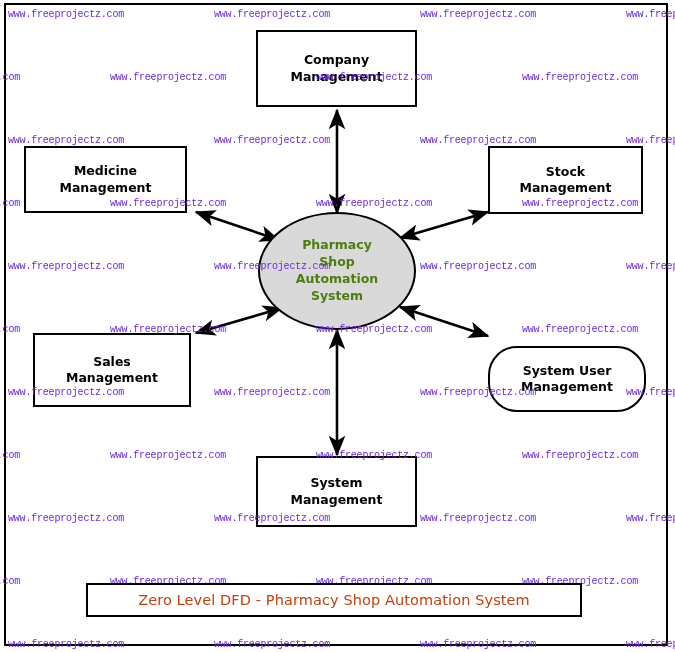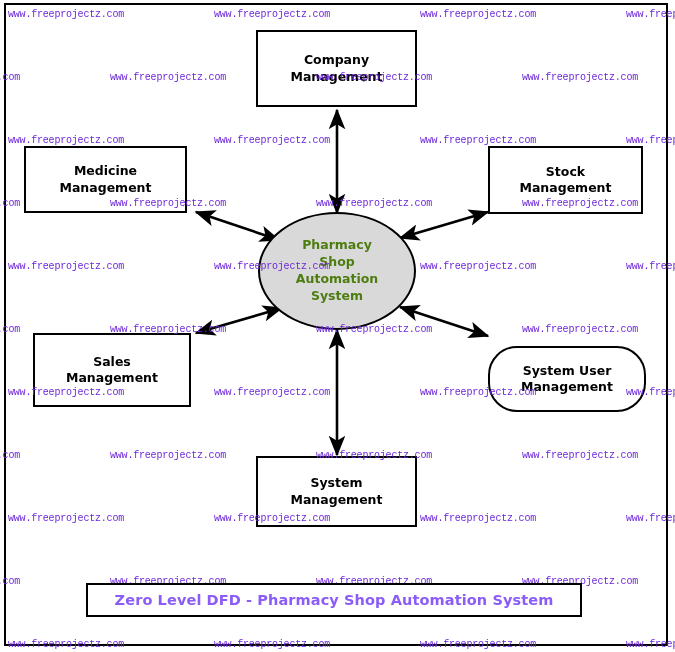--- a/index.html
+++ b/index.html
@@ -102,22 +102,22 @@
     background: #ffffff;
     border: 2px solid #000000;
     display: flex;
     align-items: center;
     justify-content: center;
     z-index: 6;
   }
   .title-text {
     font-family: "DejaVu Sans", sans-serif;
     font-size: 14.5px;
-    font-weight: bold;
-    color: #8b5cf6;
+    font-weight: normal;
+    color: #c2410c;
     letter-spacing: 0.1px;
   }
 </style>
 </head>
 <body>
 
 <div id="canvas">
 
   <div class="outer-frame"></div>
 

